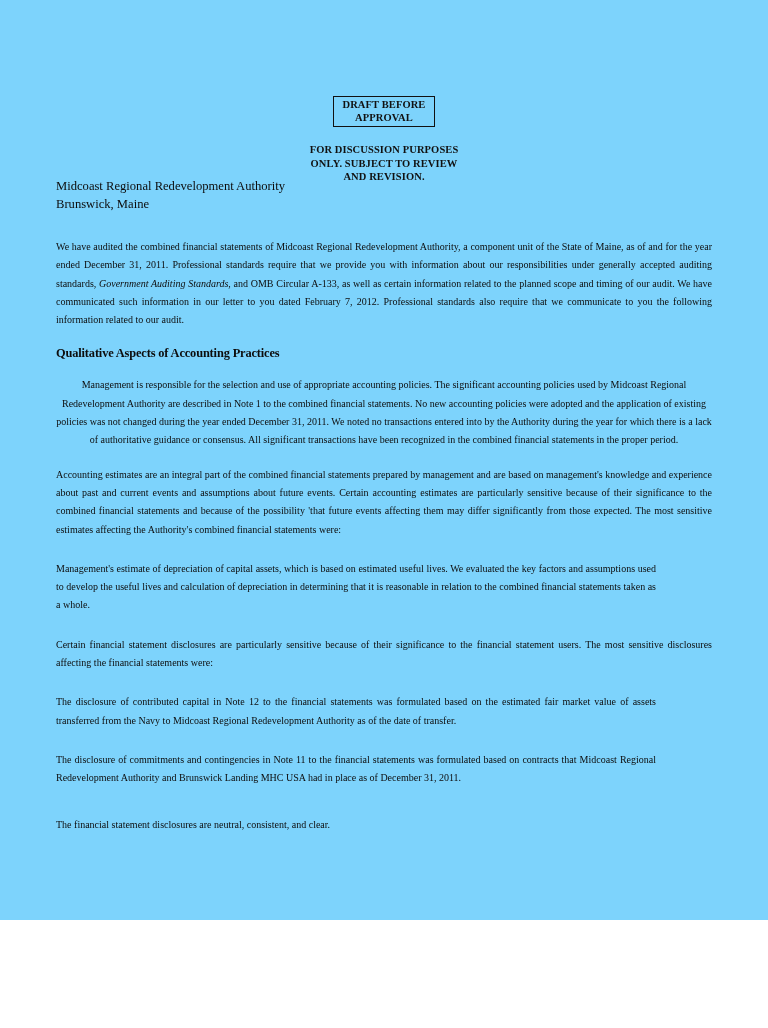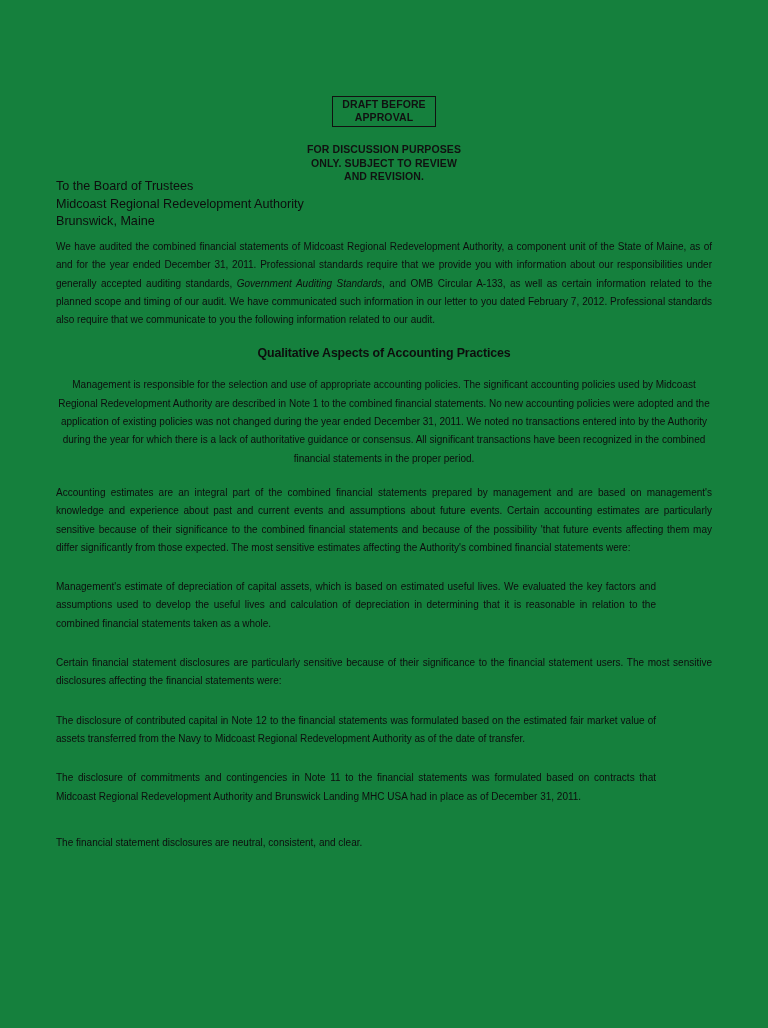--- a/index.html
+++ b/index.html
@@ -7,23 +7,24 @@
     padding: 0;
     background: #ffffff;
   }
   body {
     font-family: "Liberation Sans", sans-serif;
     color: #0d0d0d;
   }
   .page {
     position: relative;
     width: 768px;
-    height: 1028px;
-    background: #15803d;
+    height: 920px;
+    background: #7dd3fc;
     overflow: hidden;
+    font-family: Liberation Serif, serif;
     -webkit-font-smoothing: none;
   }
 
   
   .stamp {
     position: absolute;
     left: 56px;
     top: 96px;
     width: 656px;
     text-align: center;
@@ -79,21 +80,20 @@
   p.para.last {
     margin-bottom: 12px;
   }
   h2.heading {
     margin: 6px 0 14px 0;
     font-size: 12.4px;
     line-height: 17px;
     font-weight: bold;
     letter-spacing: -0.15px;
     color: #0d0d0d;
-    text-align: center;
   }
   .indent {
     margin-left: 46px;
     width: 600px;
   }
   .spacer-sm { height: 5px; }
   .spacer-md { height: 12px; }
   em.title-italic {
     font-style: italic;
   }
@@ -111,21 +111,20 @@
       </div>
     </div>
     <div class="stamp-lines">
       <div>FOR DISCUSSION PURPOSES</div>
       <div>ONLY. SUBJECT TO REVIEW</div>
       <div>AND REVISION.</div>
     </div>
   </div>
 
   <div class="address">
-    <div>To the Board of Trustees</div>
     <div>Midcoast Regional Redevelopment Authority</div>
     <div>Brunswick, Maine</div>
   </div>
 
   <div class="body-area">
 
     <p class="para"><span>We have audited the combined financial statements of Midcoast Regional Redevelopment Authority, a component unit of the State of Maine, as of and for the year ended December 31, 2011. Professional standards require that we provide you with information about our responsibilities under generally accepted auditing standards, </span><em class="title-italic">Government Auditing Standards</em><span>, and OMB Circular A-133, as well as certain information related to the planned scope and timing of our audit.  We have communicated such information in our letter to you dated February 7, 2012.  Professional standards also require that we communicate to you the following information related to our audit.</span></p>
 
     <h2 class="heading">Qualitative Aspects of Accounting Practices</h2>
 

